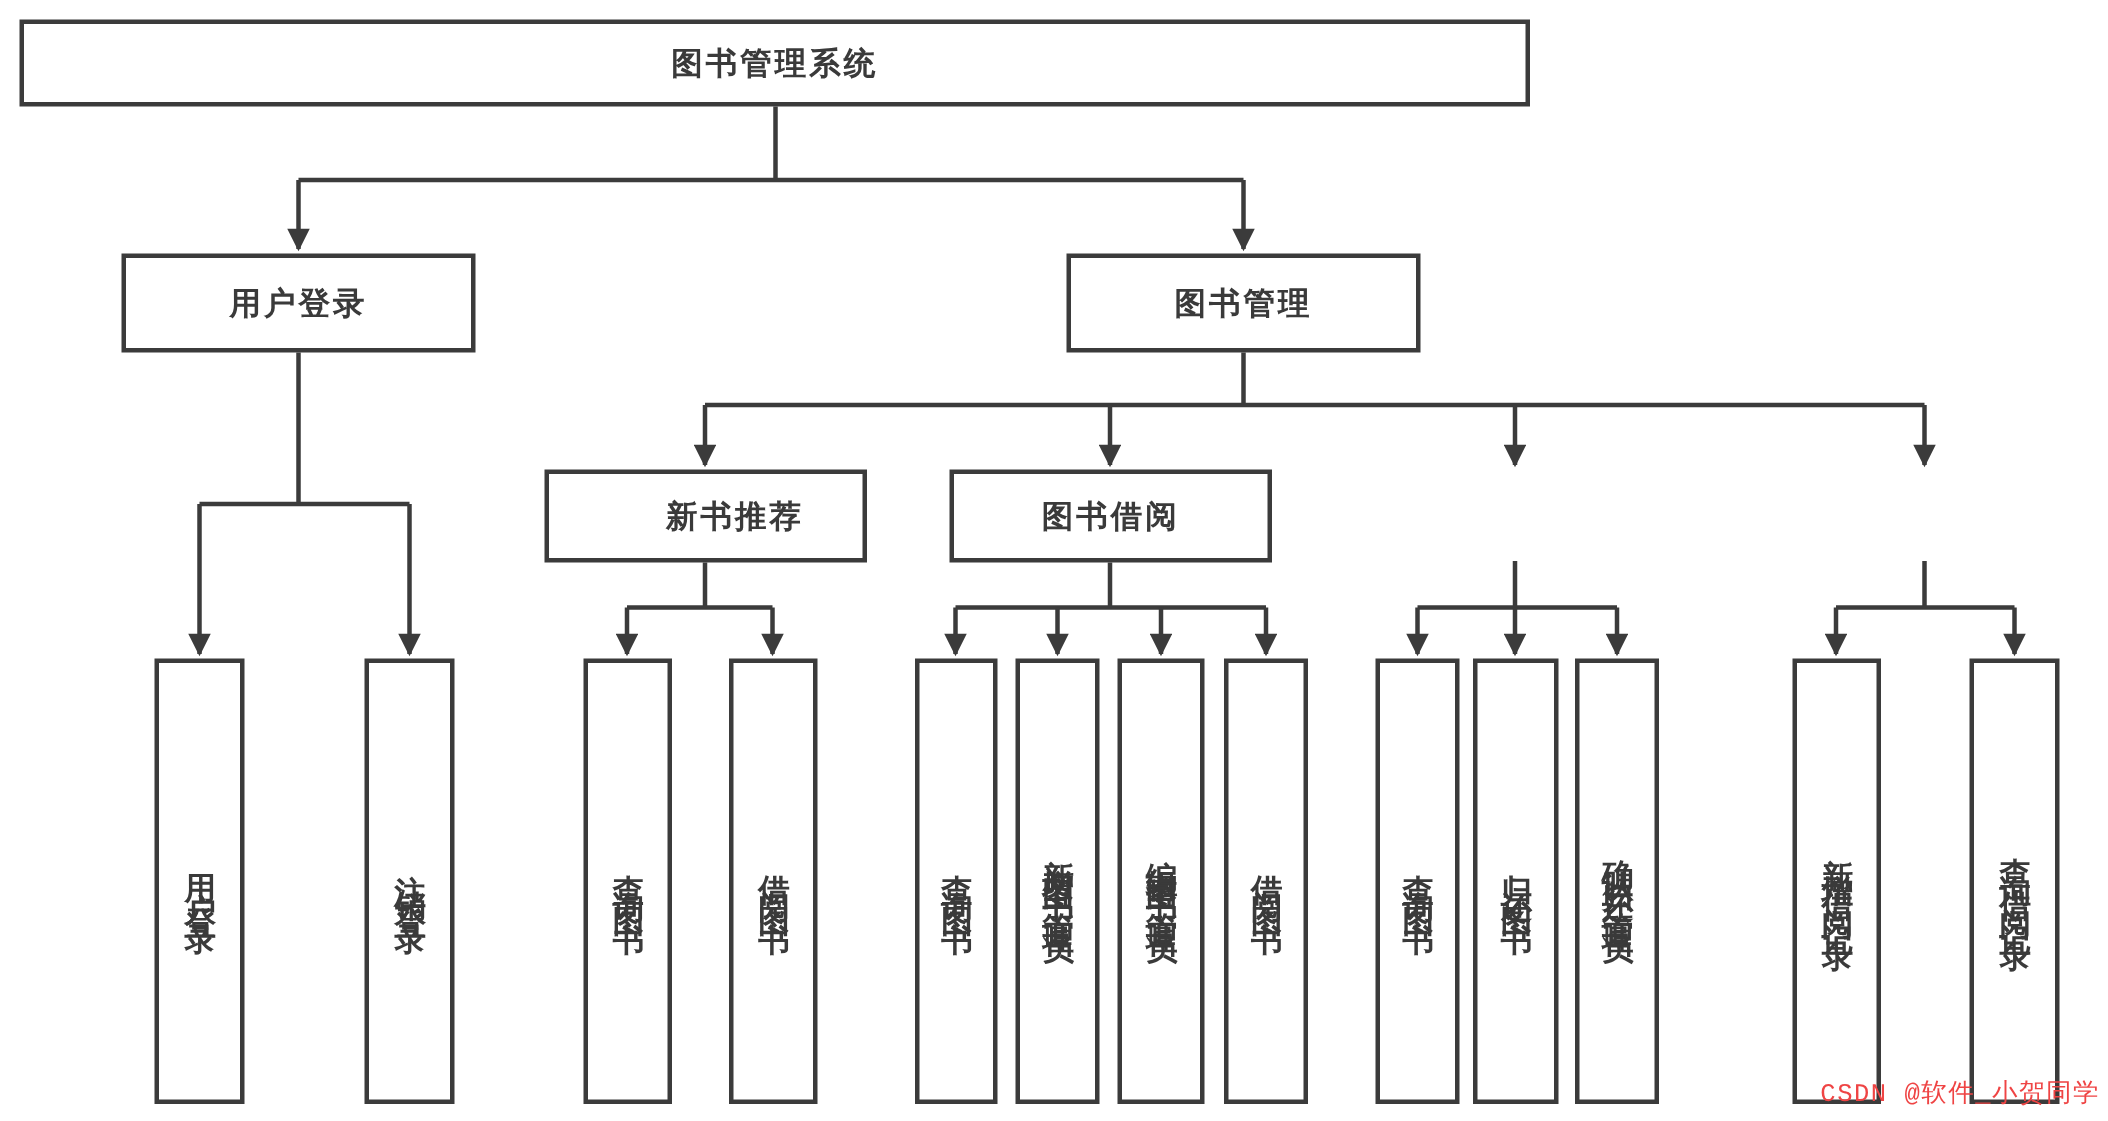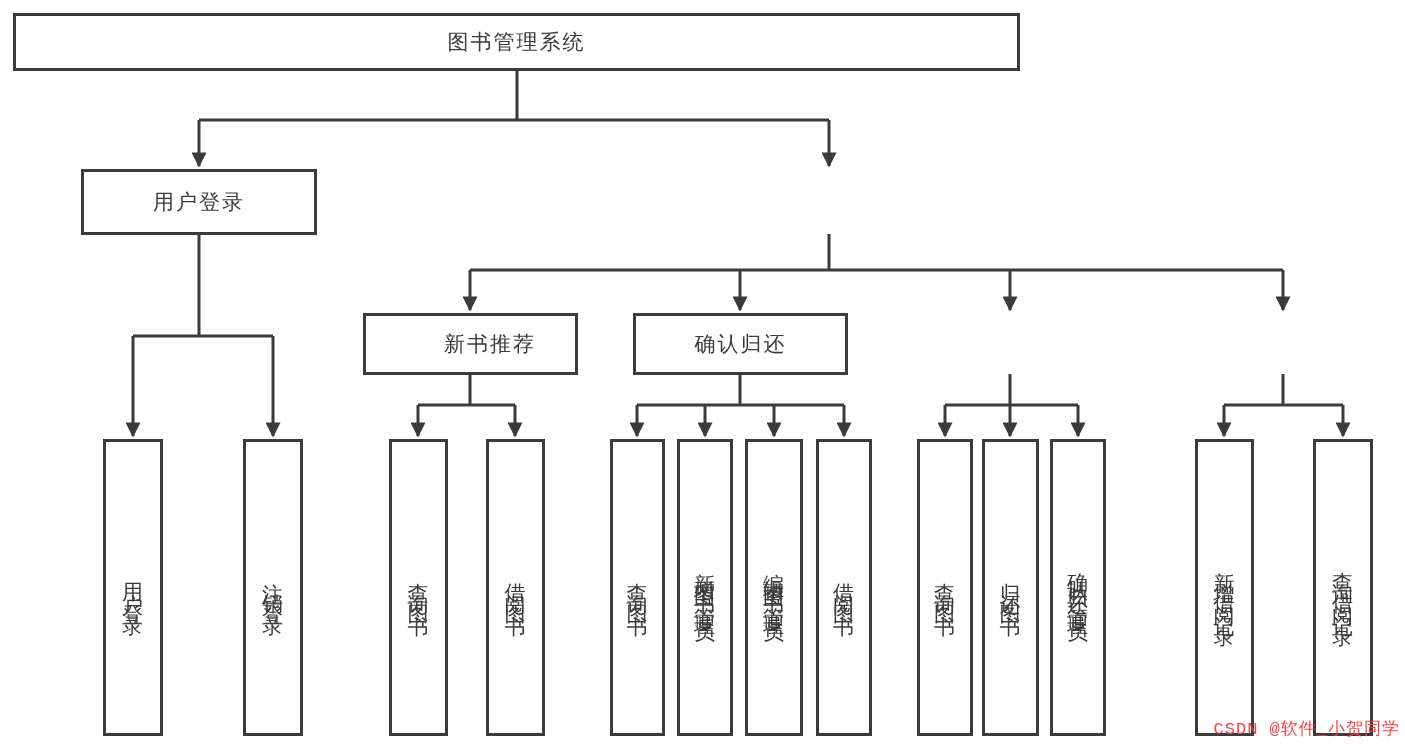--- a/index.html
+++ b/index.html
@@ -30,20 +30,21 @@
   .box {
     position: absolute;
     box-sizing: border-box;
     border: 3px solid #3b3b3b;
     background: #ffffff;
     color: #3a3a3a;
     display: flex;
     align-items: center;
     justify-content: center;
     text-align: center;
+    font-weight: bold;
   }
   .h-label {
     font-size: 21px;
     letter-spacing: 2px;
     white-space: nowrap;
   }
   .leaf {
     writing-mode: vertical-rl;
     text-orientation: mixed;
     font-size: 21px;
@@ -125,26 +126,29 @@
     </g>
   </svg>
 
   <div class="box" style="left:13px; top:13px; width:1007px; height:58px;">
     <span class="h-label">图书管理系统</span>
   </div>
 
   <div class="box" style="left:81px; top:169px; width:236px; height:66px;">
     <span class="h-label">用户登录</span>
   </div>
+  <div class="box" style="left:711px; top:169px; width:236px; height:66px;">
+    <span class="h-label">图书管理</span>
+  </div>
 
   <div class="box" style="left:363px; top:313px; width:215px; height:62px;padding-left:39px;">
     <span class="h-label">新书推荐</span>
   </div>
   <div class="box" style="left:633px; top:313px; width:215px; height:62px;">
-    <span class="h-label">确认归还</span>
+    <span class="h-label">图书借阅</span>
   </div>
 
   <div class="box leaf" style="left:103px; top:439px; width:60px; height:297px;">用户登录</div>
   <div class="box leaf" style="left:243px; top:439px; width:60px; height:297px;">注销登录</div>
 
   <div class="box leaf" style="left:389px; top:439px; width:59px; height:297px;">查询图书</div>
   <div class="box leaf" style="left:486px; top:439px; width:59px; height:297px;">借阅图书</div>
 
   <div class="box leaf" style="left:610px; top:439px; width:55px; height:297px;">查询图书</div>
   <div class="box leaf long" style="left:677px; top:439px; width:56px; height:297px;">新增图书（管理员）</div>

